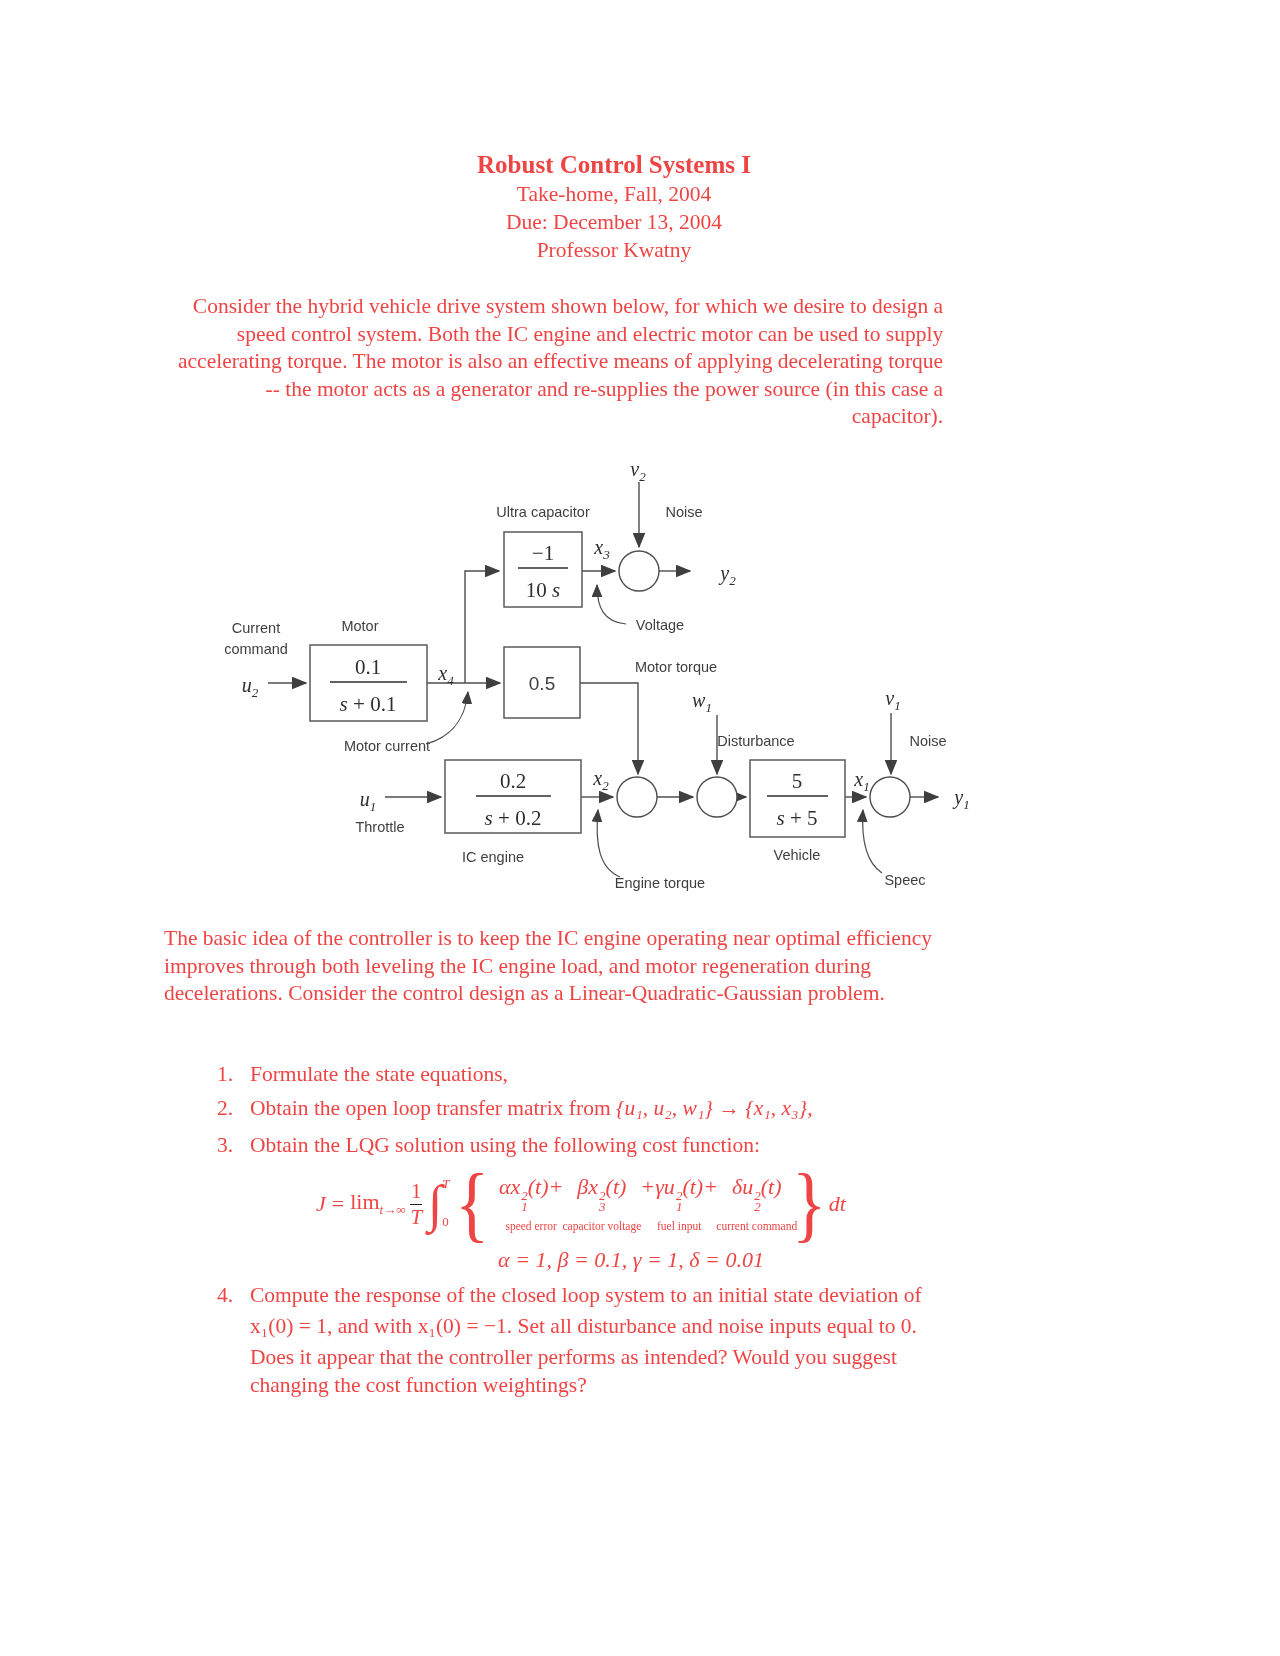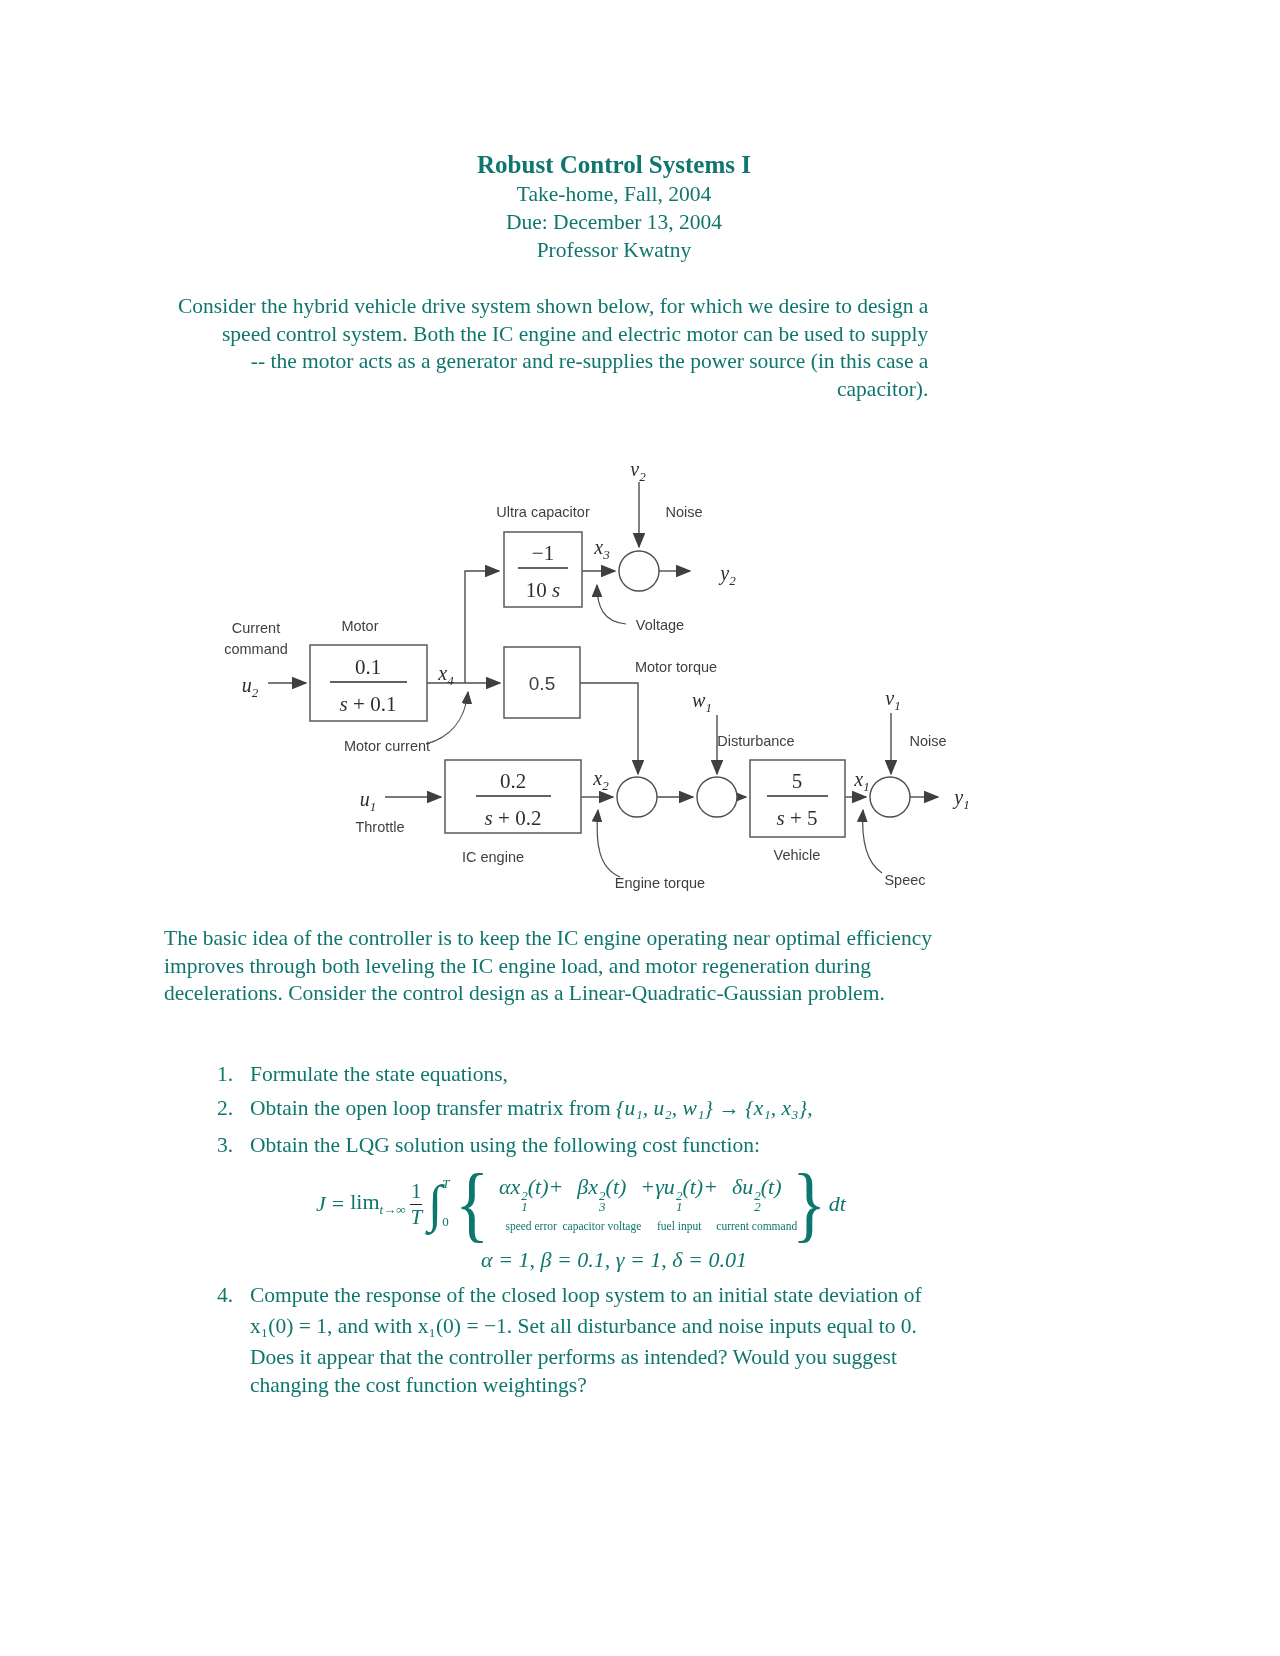--- a/index.html
+++ b/index.html
@@ -1,17 +1,17 @@
 <!DOCTYPE html>
 <html><head>
 <meta charset="utf-8">
 <style>
   html,body{margin:0;padding:0;background:#fff;}
   .page{position:relative;width:1280px;height:1656px;background:#ffffff;overflow:hidden;
-        font-family:"Liberation Serif", serif;color:#0f766e;}
+        font-family:"Liberation Serif", serif;color:#ef4444;}
   .titleblock{position:absolute;left:178px;top:150px;width:872px;text-align:center;}
   .doc-title{font-size:25px;font-weight:bold;line-height:30px;}
   .doc-sub{font-size:21.5px;line-height:28px;}
   .para{position:absolute;font-size:21.5px;line-height:27.5px;white-space:nowrap;}
   .p1{left:178px;top:293px;text-align:right;}
   .p2{left:164px;top:925px;}
   .list-row{position:absolute;left:217px;font-size:21.5px;white-space:nowrap;}
   .list-num{display:inline-block;width:33px;}
   .math{font-style:italic;}
   .diagram{position:absolute;left:180px;top:430px;}
@@ -24,21 +24,21 @@
   .int-wrap{display:flex;align-items:center;margin:0 2px 0 1px;}
   .int-glyph{font-size:52px;line-height:52px;}
   .int-bounds{display:flex;flex-direction:column;justify-content:space-between;height:54px;
               font-size:13px;padding:1px 0 3px 0;}
   .brace{font-size:84px;line-height:84px;font-weight:400;transform:scaleX(.85);}
   .term{position:relative;display:flex;flex-direction:column;align-items:center;
         padding:0 7px 22px 7px;}
   .term .t-label{position:absolute;bottom:2px;font-size:11.5px;font-style:normal;white-space:nowrap;}
   .ss{display:inline-flex;flex-direction:column;align-items:flex-start;vertical-align:-6px;
       font-size:13px;line-height:11px;font-style:italic;margin-left:1px;}
-  .alpha-line{position:absolute;left:178px;top:1247px;width:872px;text-align:center;
+  .alpha-line{position:absolute;left:195px;top:1247px;width:872px;text-align:center;
               font-size:22px;font-style:italic;}
   .item4{position:absolute;left:217px;top:1281px;font-size:21.5px;}
   .item4 .i4-body{display:inline-block;vertical-align:top;}
   .i4-line{white-space:nowrap;line-height:28px;}
   .i4-math{line-height:34px;}
   svg text{font-family:"Liberation Sans", sans-serif;fill:#3f3f3f;}
   svg .mathlab{font-family:"Liberation Serif", serif;font-style:italic;fill:#2e2e2e;}
   svg .fracnum{font-family:"Liberation Serif", serif;font-style:normal;fill:#2e2e2e;}
 </style>
 </head>
@@ -49,20 +49,21 @@
   <div class="titleblock">
     <div class="doc-title">Robust Control Systems I</div>
     <div class="doc-sub">Take-home, Fall, 2004</div>
     <div class="doc-sub">Due: December 13, 2004</div>
     <div class="doc-sub">Professor Kwatny</div>
   </div>
 
   <div class="para p1">
     <div>Consider the hybrid vehicle drive system shown below, for which we desire to design a</div>
     <div>speed control system. Both the IC engine and electric motor can be used to supply</div>
+    <div>accelerating torque. The motor is also an effective means of applying decelerating torque</div>
     <div>-- the motor acts as a generator and re-supplies the power source (in this case a</div>
     <div>capacitor).</div>
   </div>
 
   <svg class="diagram" width="820" height="470" viewBox="0 0 820 470">
     <defs>
       <marker id="ah" markerWidth="11" markerHeight="9" refX="10" refY="4.5" orient="auto">
         <path d="M0,0 L11,4.5 L0,9 Z" fill="#3f3f3f"></path>
       </marker>
     </defs>

